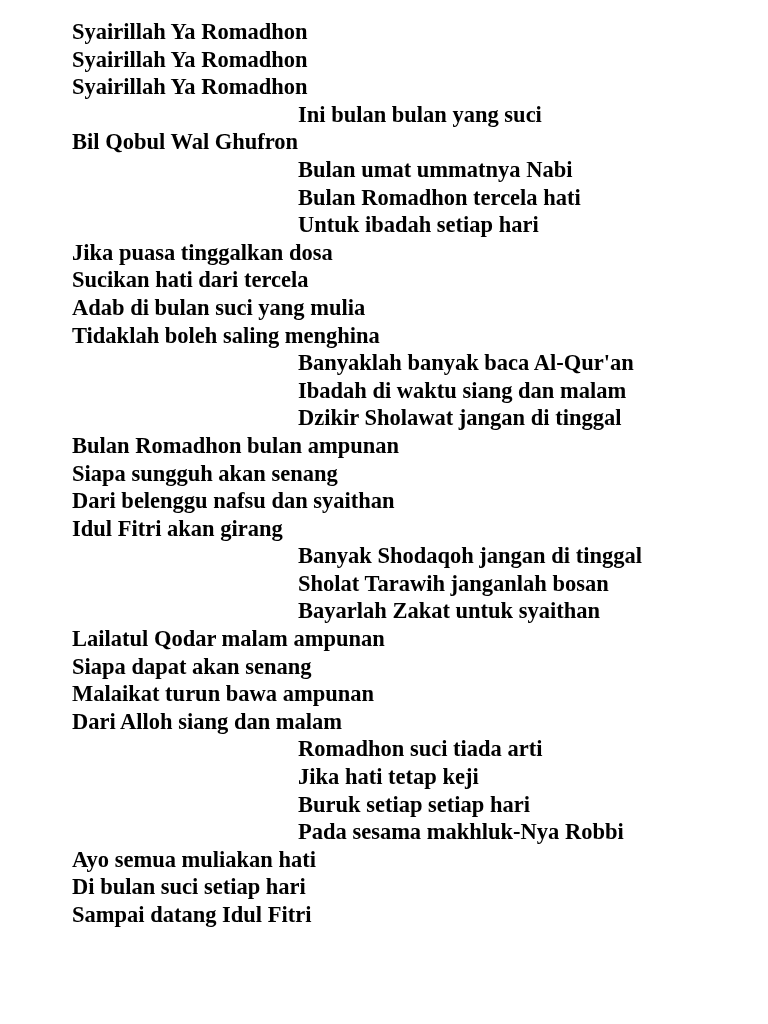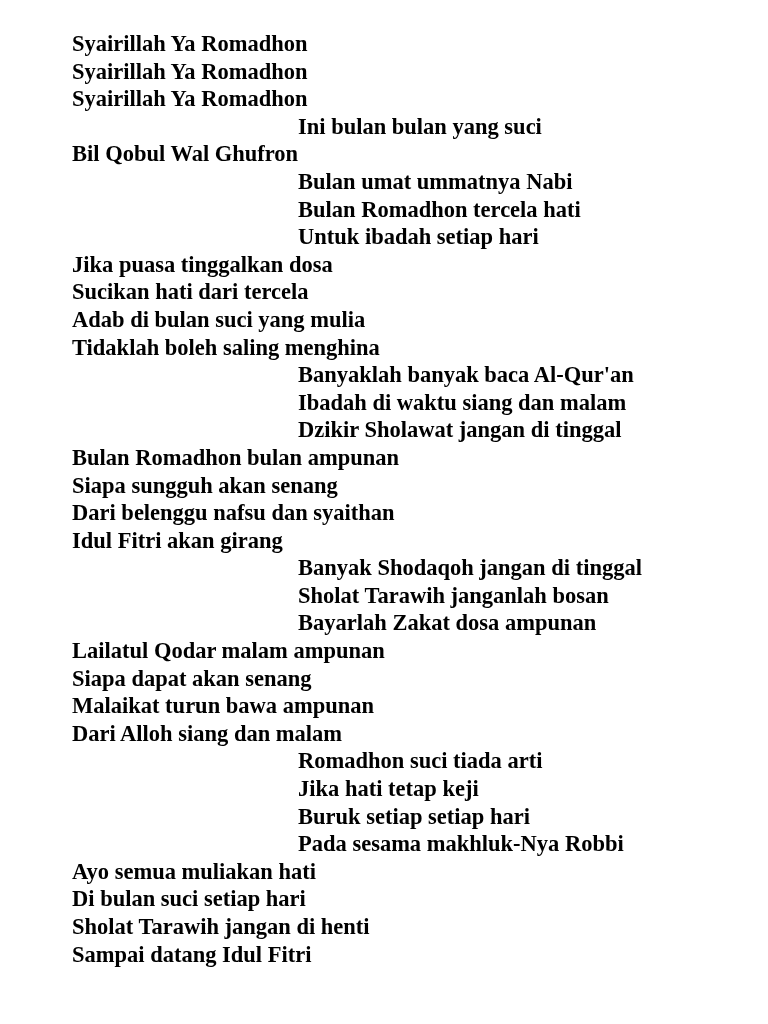--- a/index.html
+++ b/index.html
@@ -9,21 +9,21 @@
     }
     body {
       width: 768px;
       height: 1024px;
       overflow: hidden;
       position: relative;
     }
     .page {
       position: absolute;
       left: 0;
-      top: 16px;
+      top: 4px;
       width: 768px;
       height: 888px;
       background: #ffffff;
     }
     .lyrics {
       position: absolute;
       left: 72px;
       top: 14px;
       margin: 0;
       padding: 0;
@@ -68,30 +68,29 @@
     <li class="line indent">Ibadah di waktu siang dan malam</li>
     <li class="line indent">Dzikir Sholawat jangan di tinggal</li>
 
     <li class="line">Bulan Romadhon bulan ampunan</li>
     <li class="line">Siapa sungguh akan senang</li>
     <li class="line">Dari belenggu nafsu dan syaithan</li>
     <li class="line">Idul Fitri akan girang</li>
 
     <li class="line indent">Banyak Shodaqoh jangan di tinggal</li>
     <li class="line indent">Sholat Tarawih janganlah bosan</li>
-    <li class="line indent">Bayarlah Zakat dosa ampunan</li>
+    <li class="line indent">Bayarlah Zakat untuk syaithan</li>
 
     <li class="line">Lailatul Qodar malam ampunan</li>
     <li class="line">Siapa dapat akan senang</li>
     <li class="line">Malaikat turun bawa ampunan</li>
     <li class="line">Dari Alloh siang dan malam</li>
 
     <li class="line indent">Romadhon suci tiada arti</li>
     <li class="line indent">Jika hati tetap keji</li>
     <li class="line indent">Buruk setiap setiap hari</li>
     <li class="line indent">Pada sesama makhluk-Nya Robbi</li>
 
     <li class="line">Ayo semua muliakan hati</li>
     <li class="line">Di bulan suci setiap hari</li>
-    <li class="line">Sholat Tarawih jangan di henti</li>
     <li class="line">Sampai datang Idul Fitri</li>
   </ul>
 </div>
 
 </body></html>

